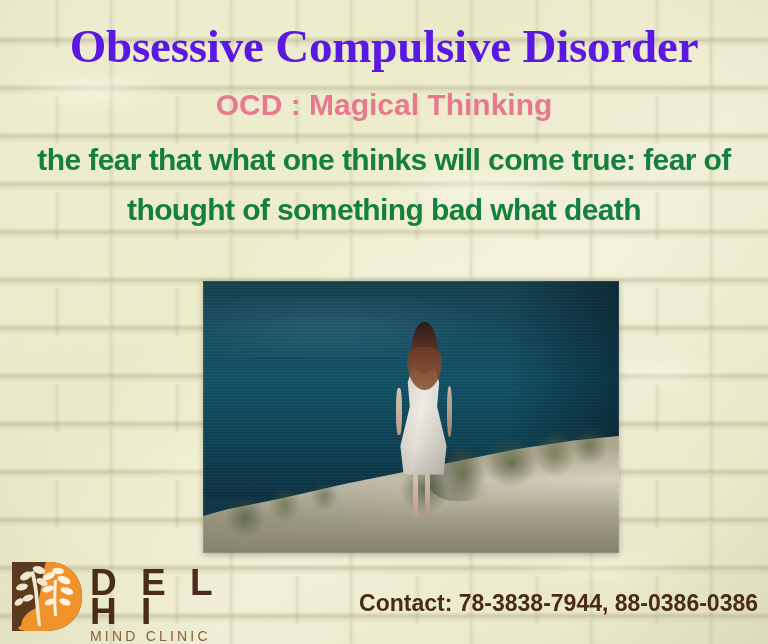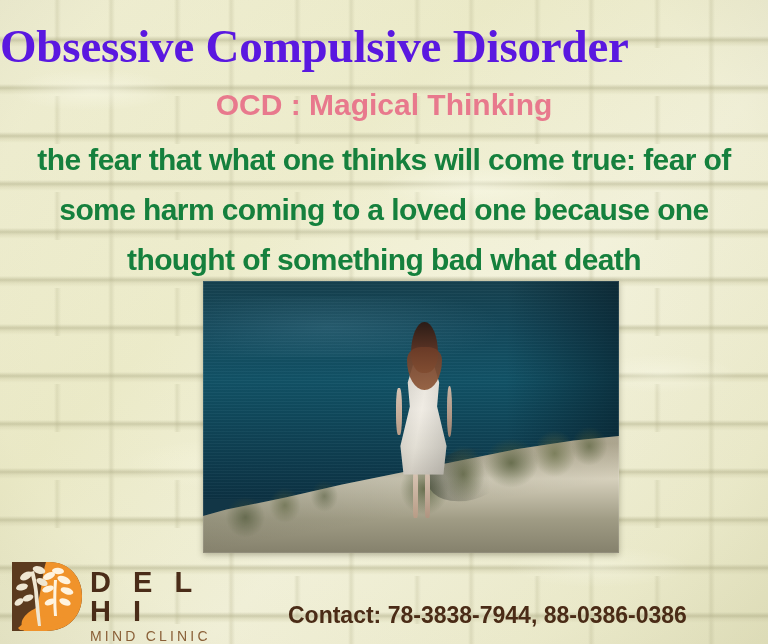--- a/index.html
+++ b/index.html
@@ -77,20 +77,21 @@
     position:absolute; inset:0;
     background:radial-gradient(ellipse at 50% 45%, rgba(255,255,255,0.12) 0%, rgba(200,198,160,0.10) 75%, rgba(176,174,136,0.22) 100%);
     pointer-events:none;
   }
 
   
   .content { position:absolute; inset:0; }
 
   #title {
     position:absolute; top:19px; left:0; width:768px;
+    text-align:center;
     font-family:"Liberation Serif", serif;
     font-weight:bold;
     font-size:47px;
     line-height:54px;
     letter-spacing:-0.2px;
     color:#5A18E0;
     white-space:nowrap;
   }
 
   #subtitle {
@@ -214,59 +215,57 @@
   .ph-inner-edge {
     position:absolute; inset:0; box-shadow:inset 0 0 0 1px rgba(255,255,255,0.10);
   }
 
   
   #logo { position:absolute; left:8px; top:556px; width:230px; height:82px; }
   #logo-mark { position:absolute; left:0; top:2px; width:76px; height:76px; }
   #logo-words { position:absolute; left:82px; top:12px; }
   #logo-name {
     font-family:"Liberation Sans", sans-serif;
-    font-weight:bold; font-size:29px; line-height:29px;
+    font-weight:bold; font-size:37px; line-height:29px;
     letter-spacing:7px; color:#4A2C18;
   }
   #logo-tagline {
     font-family:"Liberation Sans", sans-serif;
     font-weight:normal; font-size:14px; line-height:18px;
     letter-spacing:3.2px; color:#8A6038; margin-top:1px;
   }
 
   
   #contact {
     position:absolute; left:288px; top:589px; width:470px;
-    text-align:left;
+    text-align:right;
     font-family:"Liberation Sans", sans-serif;
     font-weight:bold; font-size:23px; line-height:28px;
     color:#4A2B16;
     white-space:nowrap;
-    margin-top:12px;
   }
 </style>
 </head>
 <body>
 
 <div id="poster">
 
   <div class="brick-layer"></div>
   <div class="brick-layer2"></div>
   <div class="brick-noise"></div>
   <div class="vignette"></div>
 
   <div class="content">
 
     <h1 id="title">Obsessive Compulsive Disorder</h1>
 
     <h2 id="subtitle">OCD : Magical Thinking</h2>
 
     <div id="body-text">
       <span class="bodyline">the fear that what one thinks will come true: fear of</span>
-      <span class="bodyline">some harm coming to a loved one because one</span>
       <span class="bodyline">thought of something bad what death</span>
     </div>
 
     <div id="photo">
       <div class="ph-water"></div>
       <div class="ph-water-hilite"></div>
       <div class="ph-water-dark"></div>
       <div class="ph-shore"></div>
       <div class="ph-shore-dark"></div>
       <div class="ph-grass"></div>

